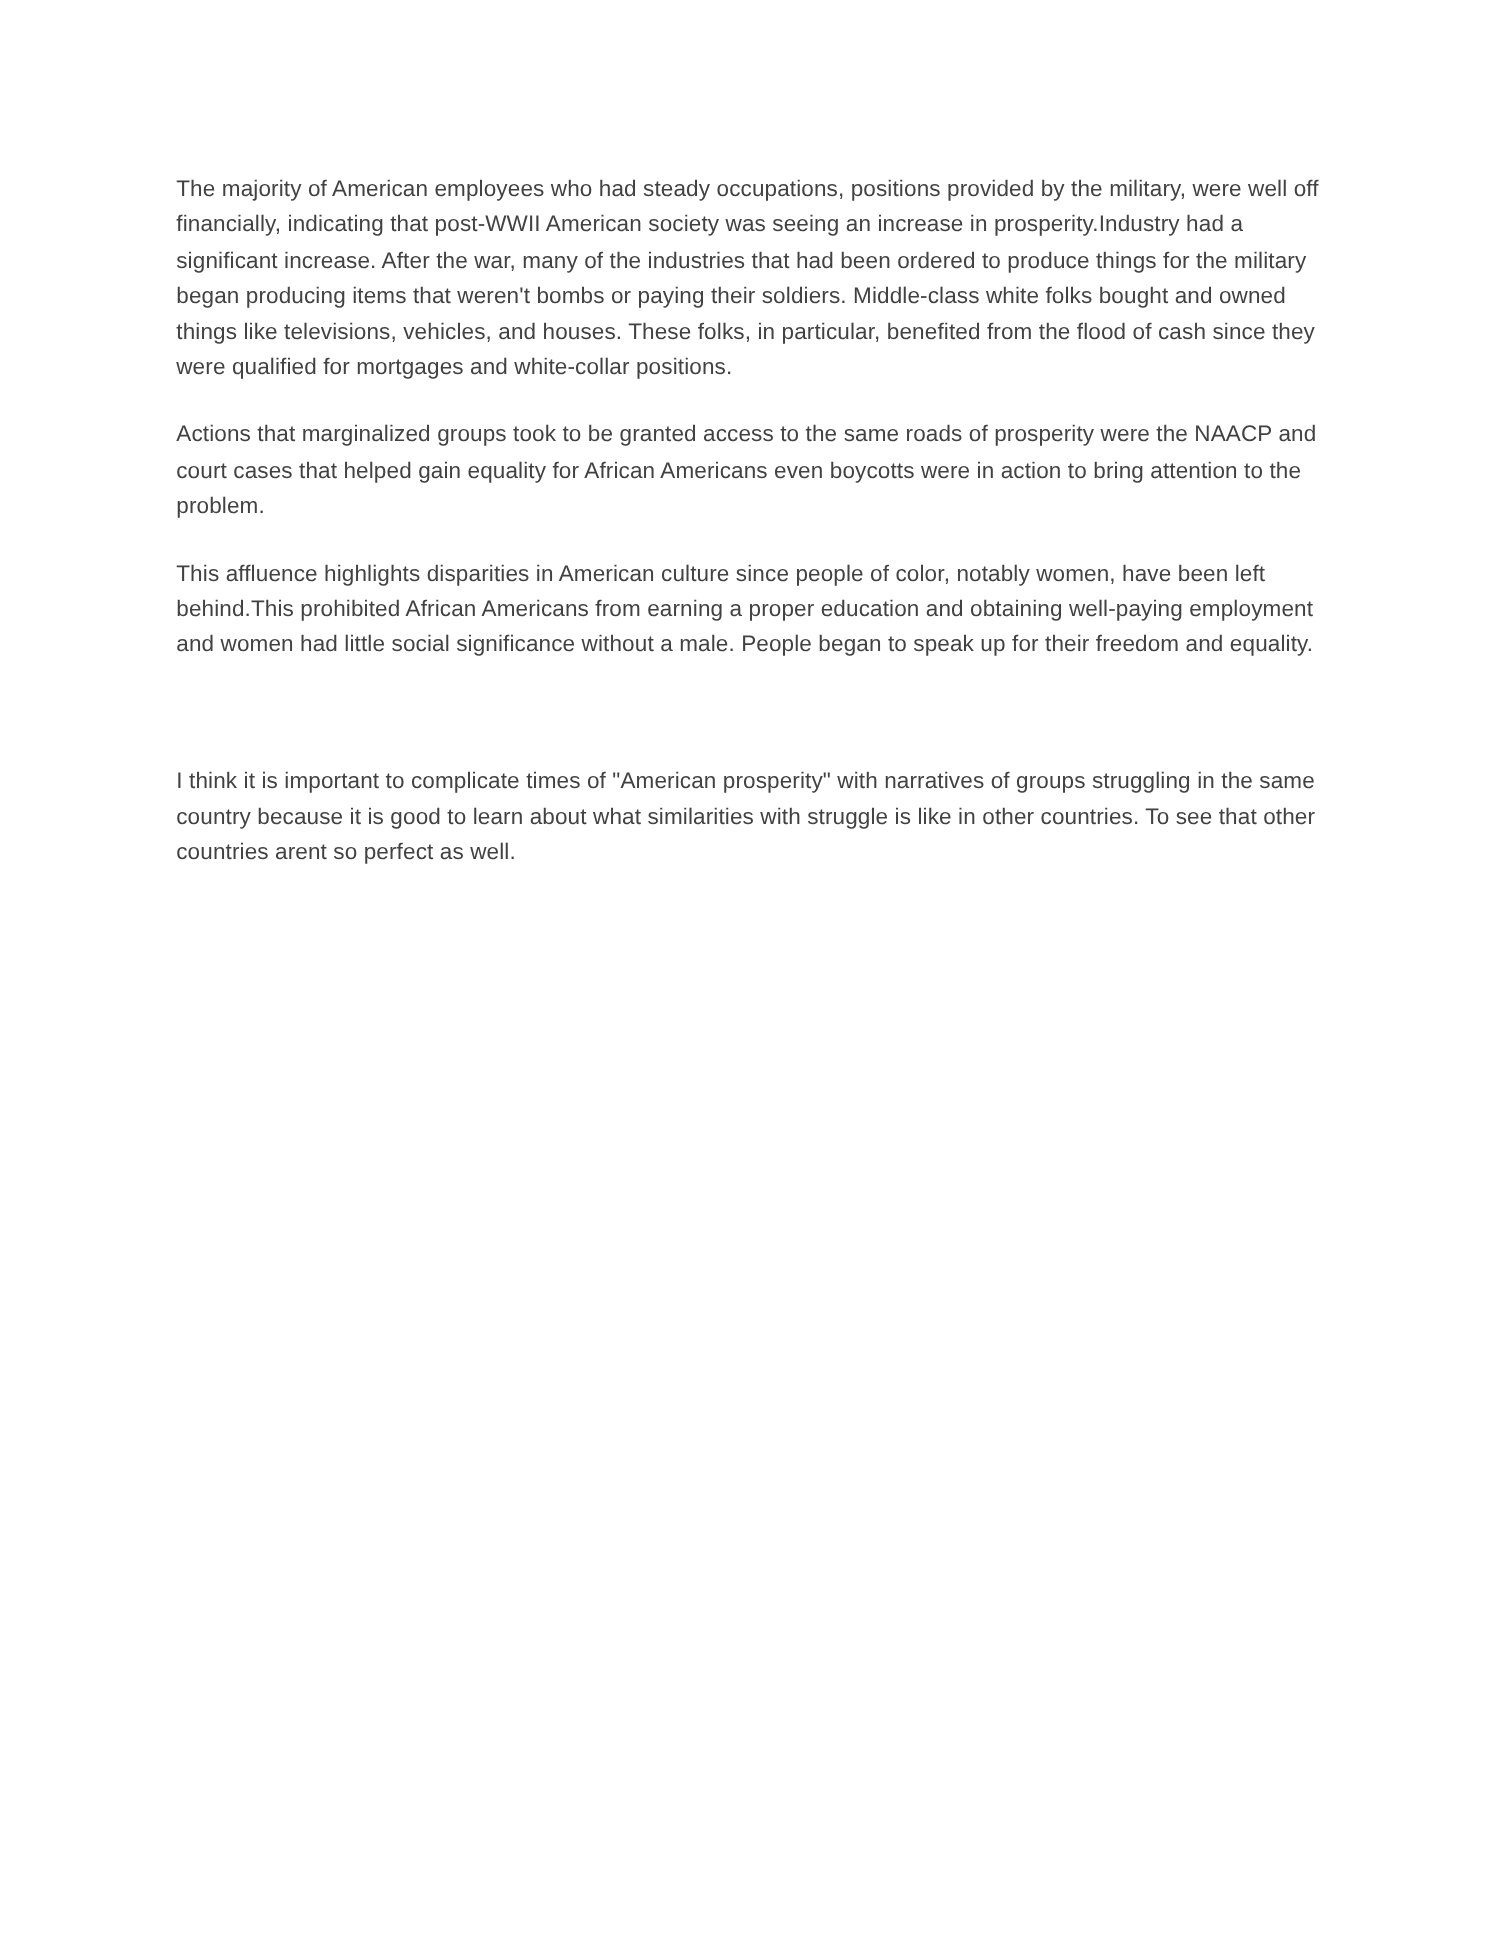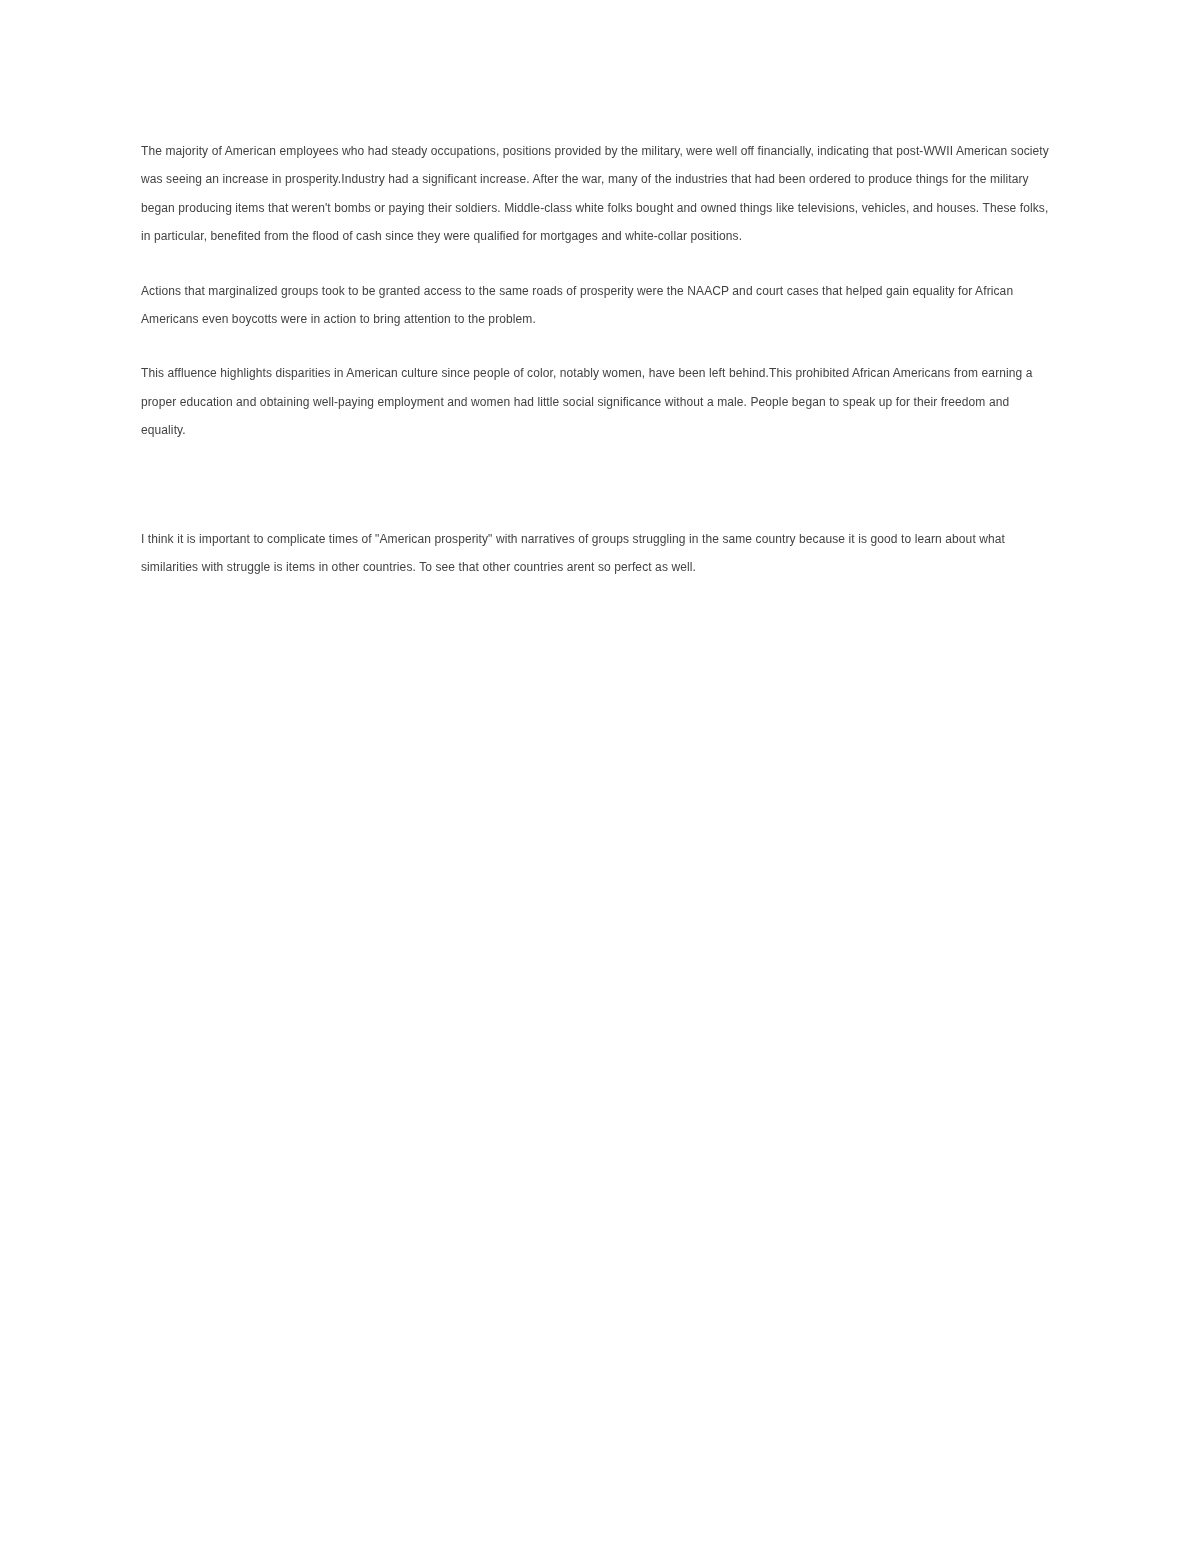--- a/index.html
+++ b/index.html
@@ -15,21 +15,21 @@
   .page {
     box-sizing: border-box;
     width: 1200px;
     height: 1553px;
     background: #ffffff;
     padding: 137px 143px 0 141px;
   }
   .content {
     width: 916px;
     font-family: "Liberation Sans", sans-serif;
-    font-size: 12px;
+    font-size: 18px;
     line-height: 28.4px;
     color: #424242;
     letter-spacing: 0.1px;
   }
   .para {
     margin: 0 0 26px 0;
     white-space: normal;
   }
   .para.empty {
     min-height: 28.4px;
@@ -38,15 +38,15 @@
 </style>
 </head>
 <body>
 
 <div class="page">
   <div class="content">
     <p class="para">The majority of American employees who had steady occupations, positions provided by the military, were well off financially, indicating that post-WWII American society was seeing an increase in prosperity.Industry had a significant increase. After the war, many of the industries that had been ordered to produce things for the military began producing items that weren't bombs or paying their soldiers. Middle-class white folks bought and owned things like televisions, vehicles, and houses. These folks, in particular, benefited from the flood of cash since they were qualified for mortgages and white-collar positions.</p>
     <p class="para">Actions that marginalized groups took to be granted access to the same roads of prosperity were the NAACP and court cases that helped gain equality for African Americans even boycotts were in action to bring attention to the problem.</p>
     <p class="para">This affluence highlights disparities in American culture since people of color, notably women, have been left behind.This prohibited African Americans from earning a proper education and obtaining well-paying employment and women had little social significance without a male. People began to speak up for their freedom and equality.</p>
     <p class="para empty"></p>
-    <p class="para">I think it is important to complicate times of "American prosperity" with narratives of groups struggling in the same country because it is good to learn about what similarities with struggle is items in other countries. To see that other countries arent so perfect as well.</p>
+    <p class="para">I think it is important to complicate times of "American prosperity" with narratives of groups struggling in the same country because it is good to learn about what similarities with struggle is like in other countries. To see that other countries arent so perfect as well.</p>
   </div>
 </div>
 
 </body></html>

